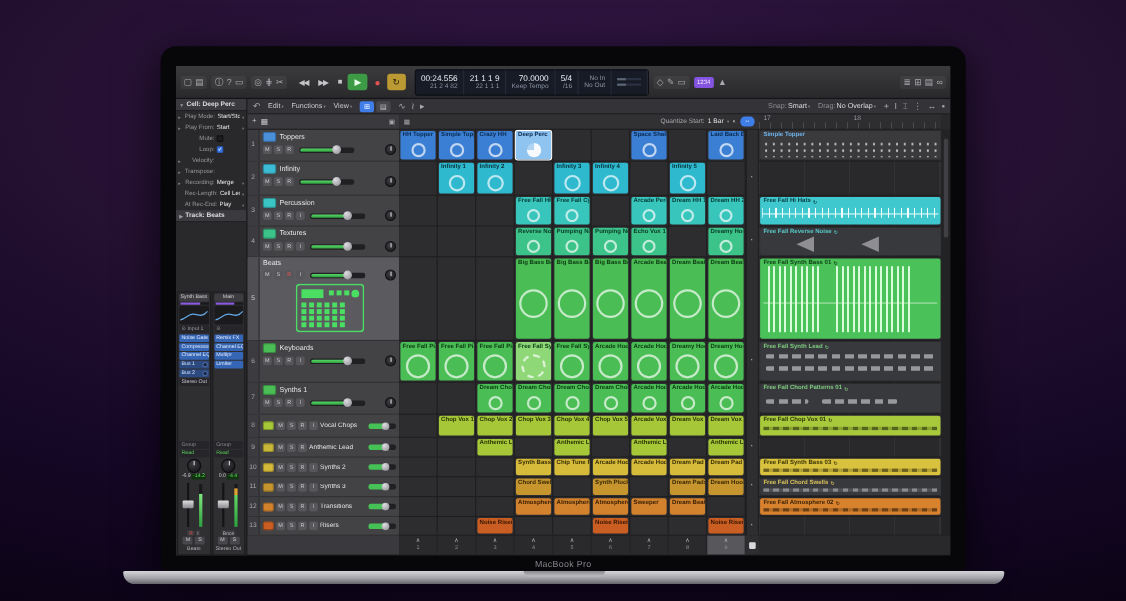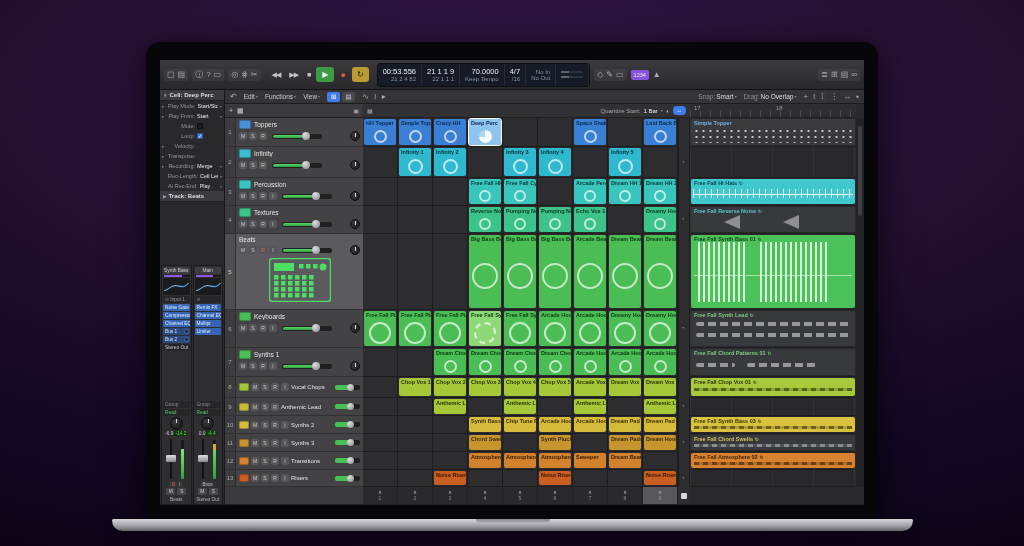--- a/index.html
+++ b/index.html
@@ -200,33 +200,33 @@
         <div class="transport" id="transport">
             <span class="t-plain">◀◀</span>
             <span class="t-plain">▶▶</span>
             <span class="t-plain">■</span>
             <span class="t-play">▶</span>
             <span class="t-rec">●</span>
             <span class="t-cycle">↻</span>
           </div>
         <div class="lcd">
           <div class="sec">
-            <span class="v">00:53.556</span>
+            <span class="v">00:24.556</span>
             <span class="s">21 2 4 82</span>
           </div>
           <div class="sec">
             <span class="v">21 1 1 9</span>
             <span class="s">22 1 1 1</span>
           </div>
           <div class="sec">
             <span class="v">70.0000</span>
             <span class="s">Keep Tempo</span>
           </div>
           <div class="sec">
-            <span class="v">4/7</span>
+            <span class="v">5/4</span>
             <span class="s">/16</span>
           </div>
           <div class="sec">
             <span class="s">No In</span>
             <span class="s">No Out</span>
           </div>
           <div class="sec cpu">
             <span class="cpubar"></span>
             <span class="cpubar"></span>
           </div>
@@ -1352,17 +1352,18 @@
               <span class="snum">9</span>
             </div>
           </div>
         <div class="scenediv">
           <span class="stopall"></span>
         </div>
         <div class="sright"></div>
       </div>
 
     </div>
+    <div class="bezel-label">MacBook Pro</div>
   </div>
   <div class="base">
     <div class="notch"></div>
   </div>
 </div>
 
 </body></html>

